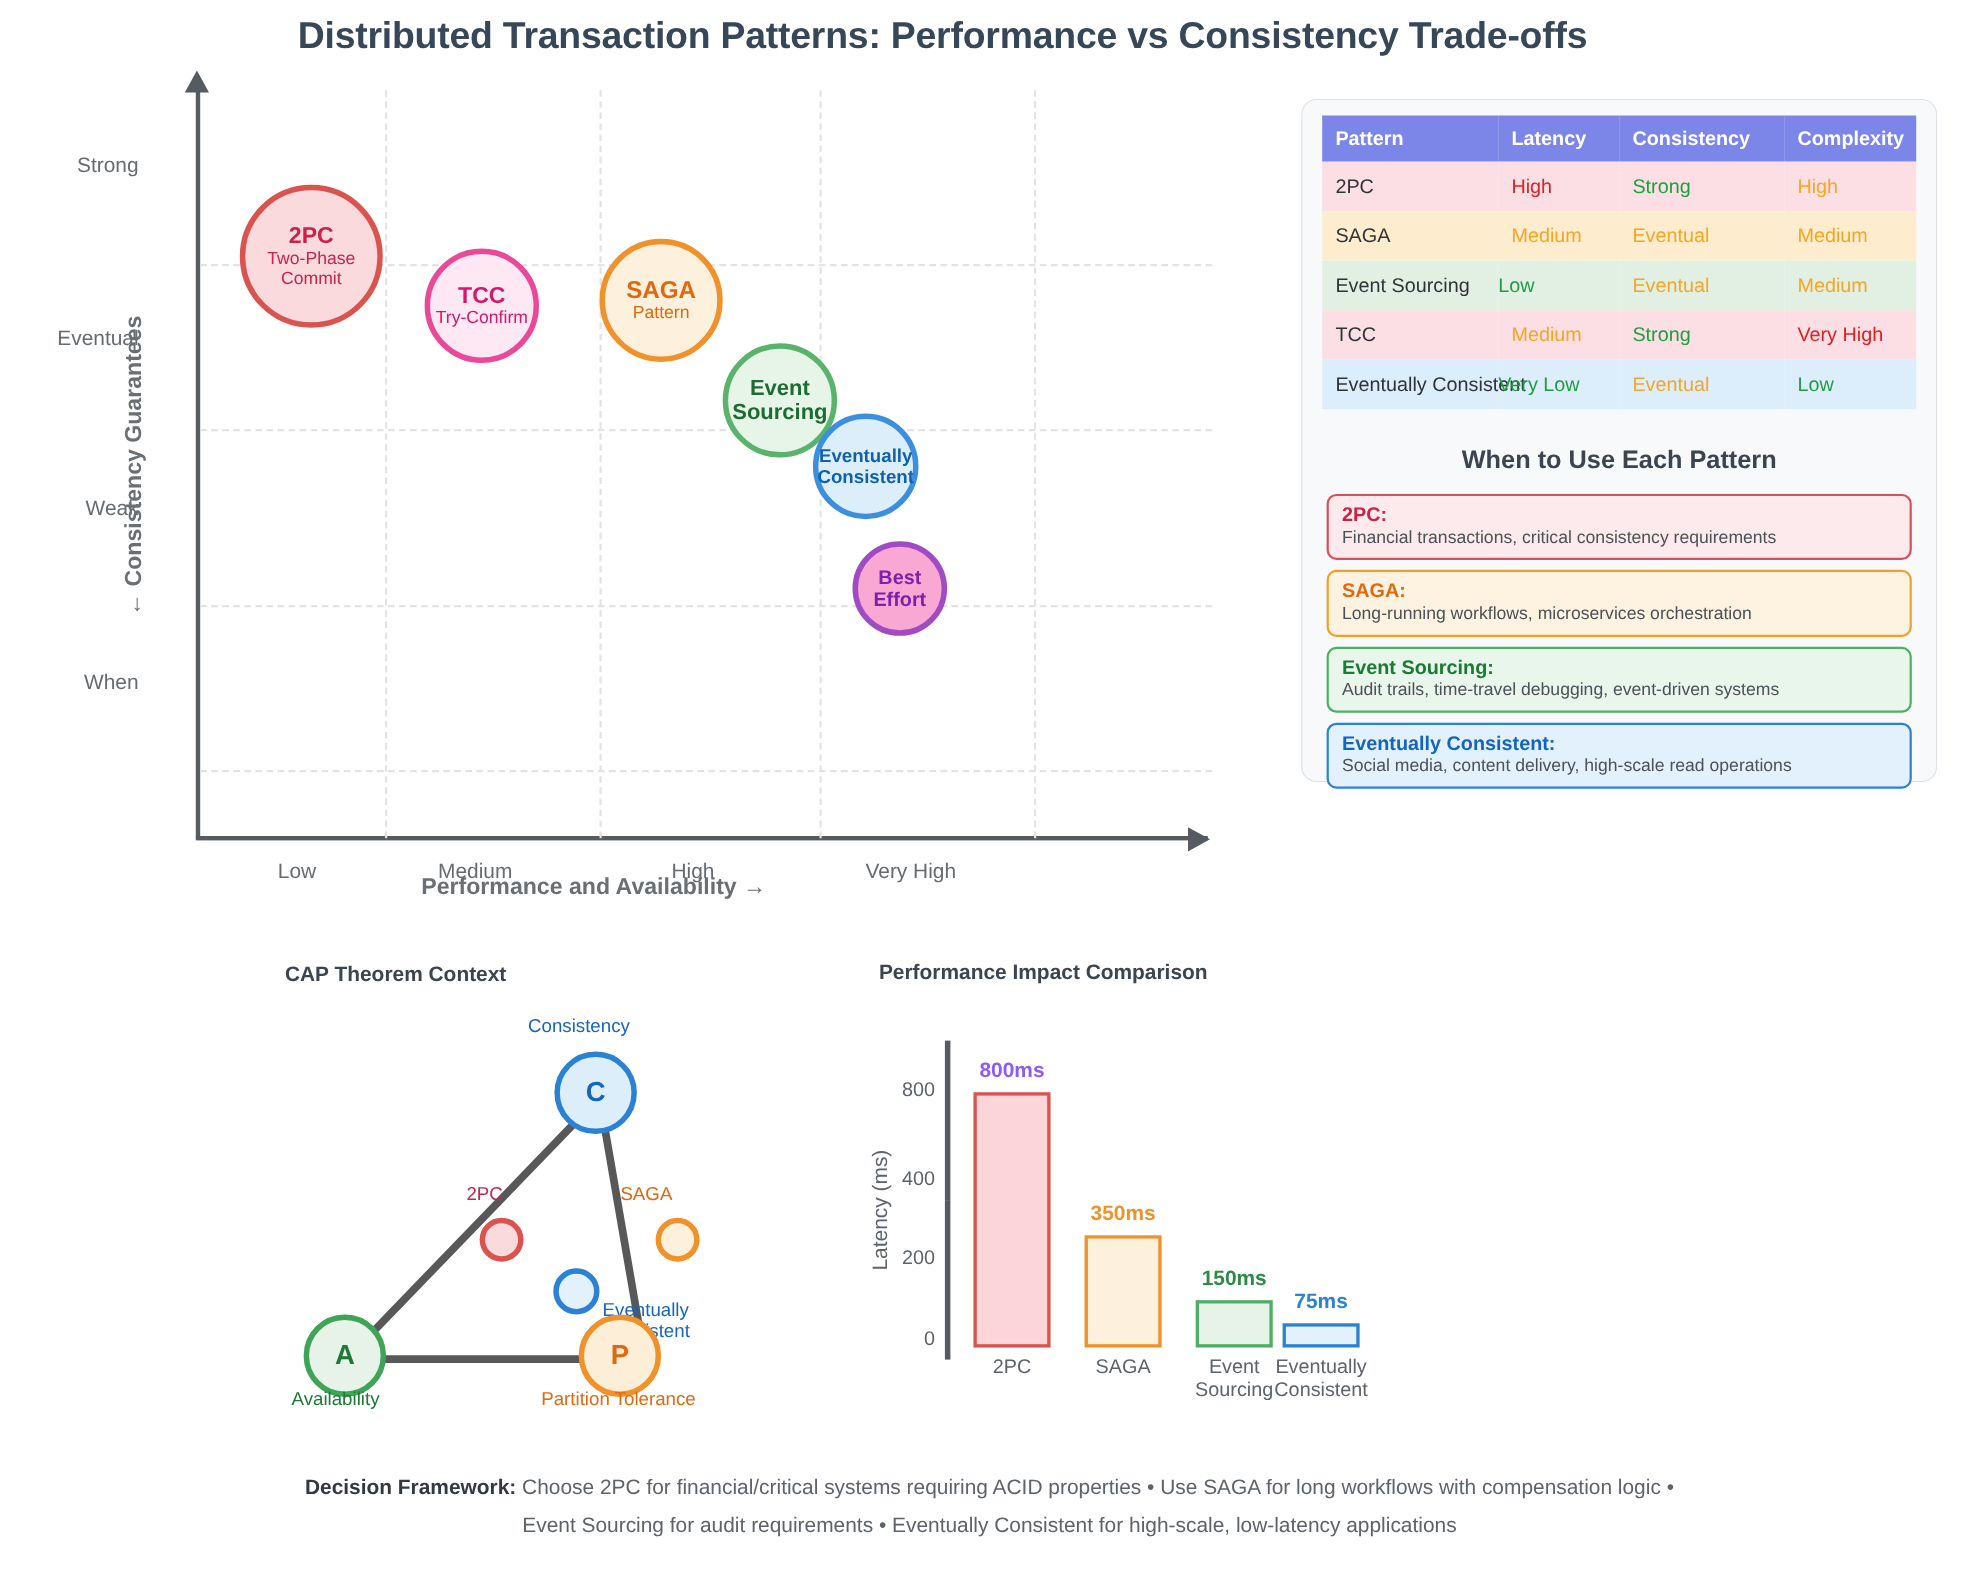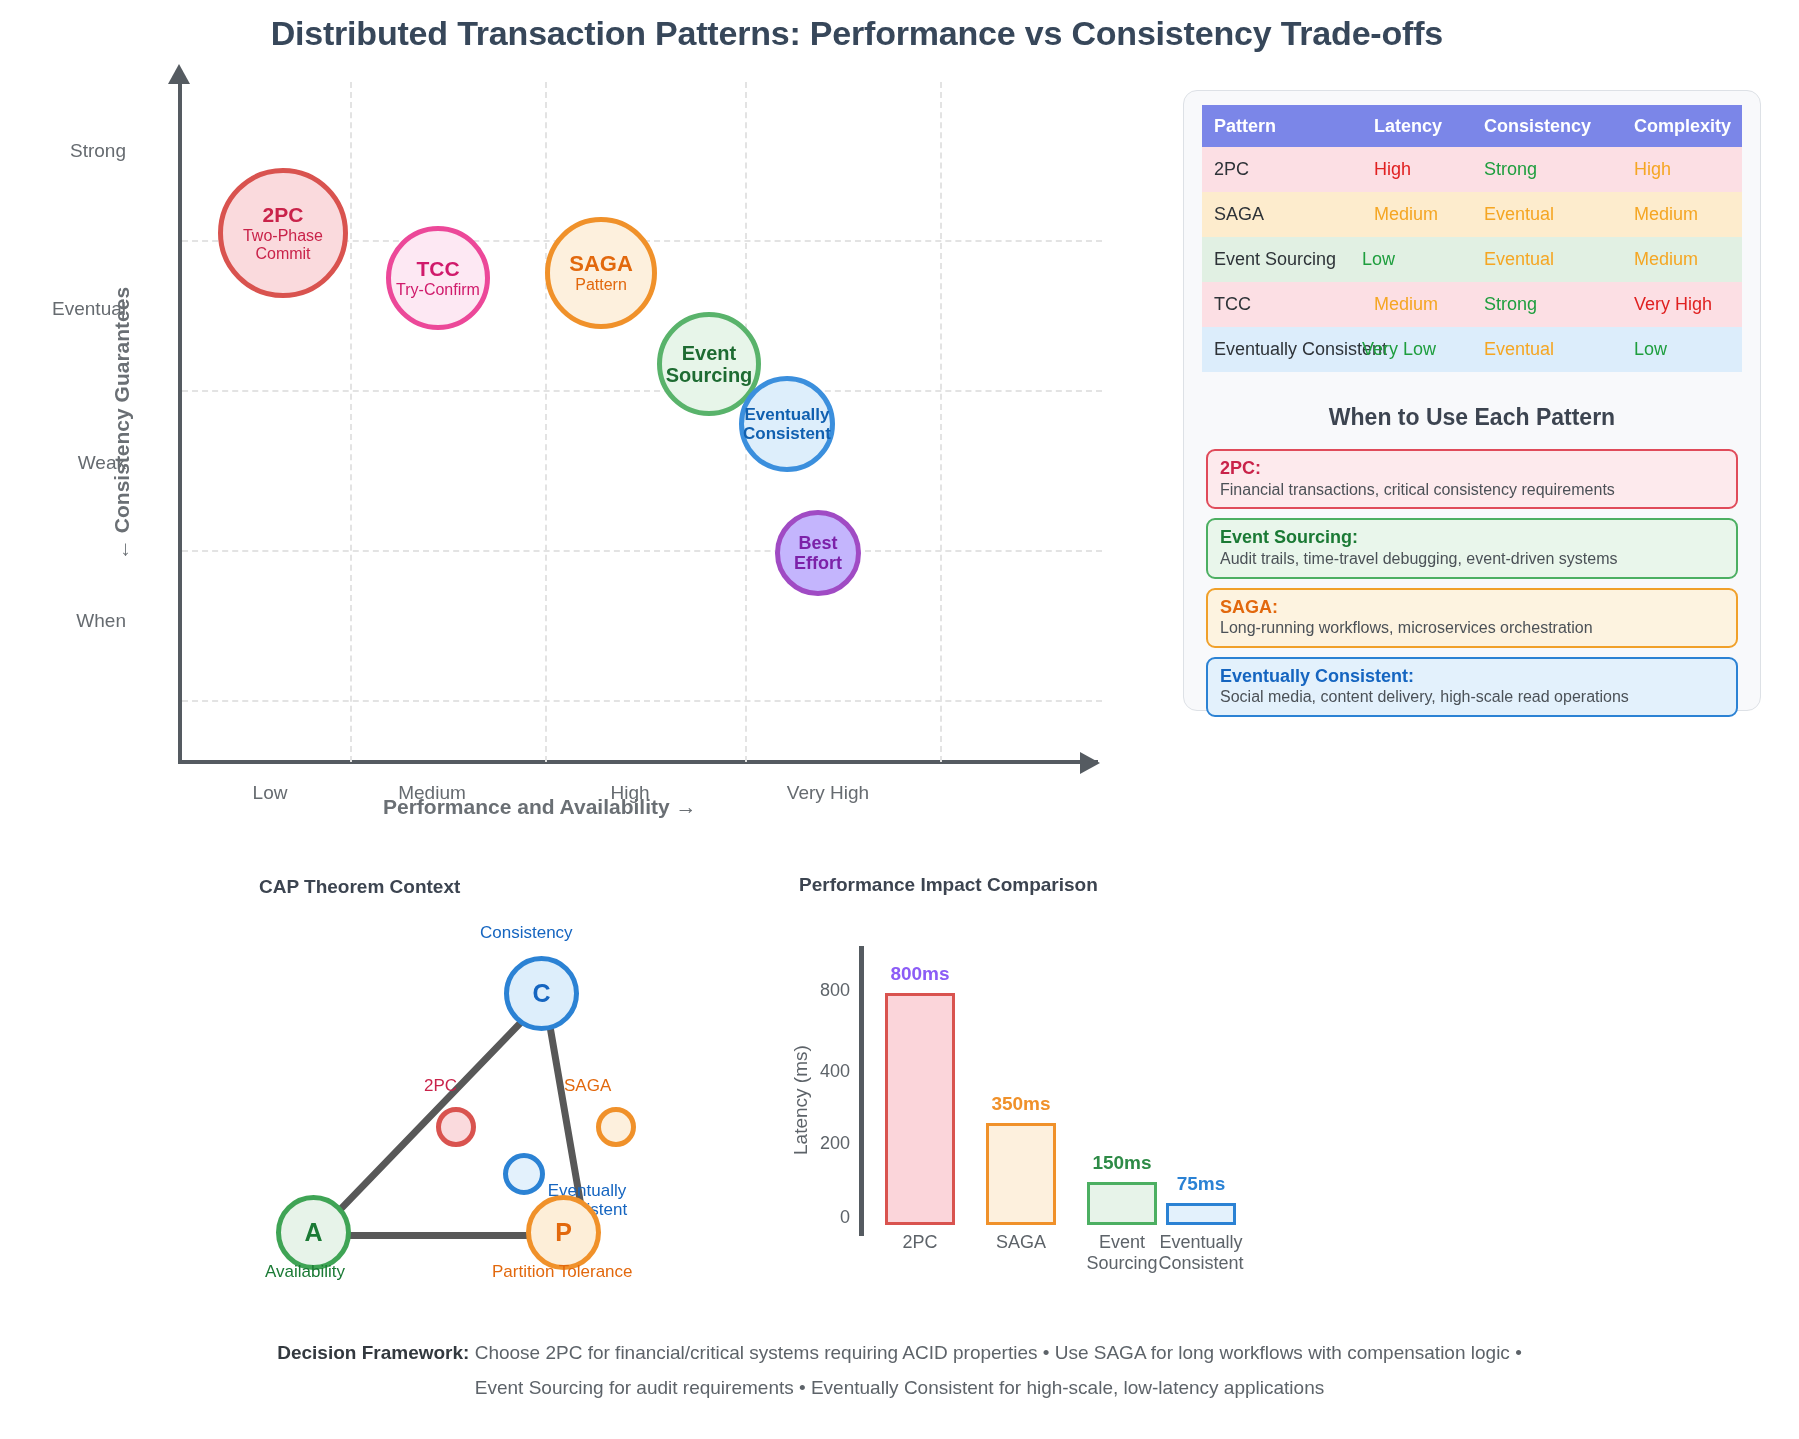--- a/index.html
+++ b/index.html
@@ -148,21 +148,21 @@
   </div>
 
   <div class="bubble" style="left:657px; top:252px; width:104px; height:104px; background:#e7f5e9; border:5px solid #59b36b;">
     <span class="bub-name" style="font-size:20px; color:#1e6b32; width:92px;">Event Sourcing</span>
   </div>
 
   <div class="bubble" style="left:739px; top:316px; width:96px; height:96px; background:#ddeefb; border:5px solid #3b8fdd;">
     <span class="bub-name" style="font-size:17px; color:#1060b0; width:92px;">Eventually Consistent</span>
   </div>
 
-  <div class="bubble" style="left:775px; top:450px; width:86px; height:86px; background:#c4b5fd; border:5px solid #a04bc4;align-items:center;">
+  <div class="bubble" style="left:775px; top:432px; width:86px; height:86px; background:#f9a8d4; border:5px solid #a04bc4;align-items:center;">
     <span class="bub-name" style="font-size:18px; color:#7c21a8; width:70px;">Best Effort</span>
   </div>
 </div>
 
 <div id="rightpanel">
 
   <table class="chars" style="margin:14px auto 0 auto;">
     <colgroup>
         <col style="width:160px">
         <col style="width:110px">
@@ -211,27 +211,27 @@
     </tbody>
   </table>
 
   <div class="panel-h" style="margin-top:32px;">When to Use Each Pattern</div>
 
   <div style="margin:18px 22px 0 22px;">
     <div class="wcard" style="border-color:#e04b5a; background:#fdeaed;">
       <span class="wt" style="color:#c9234a;">2PC:</span>
       <span class="wd">Financial transactions, critical consistency requirements</span>
     </div>
+    <div class="wcard" style="border-color:#f0a02a; background:#fdf3e0;">
+      <span class="wt" style="color:#e2680d;">SAGA:</span>
+      <span class="wd">Long-running workflows, microservices orchestration</span>
+    </div>
     <div class="wcard" style="border-color:#4caf62; background:#e9f6eb;">
       <span class="wt" style="color:#1b7a35;">Event Sourcing:</span>
       <span class="wd">Audit trails, time-travel debugging, event-driven systems</span>
-    </div>
-    <div class="wcard" style="border-color:#f0a02a; background:#fdf3e0;">
-      <span class="wt" style="color:#e2680d;">SAGA:</span>
-      <span class="wd">Long-running workflows, microservices orchestration</span>
     </div>
     <div class="wcard" style="border-color:#2b82d4; background:#e3f1fc;">
       <span class="wt" style="color:#1565c0;">Eventually Consistent:</span>
       <span class="wd">Social media, content delivery, high-scale read operations</span>
     </div>
   </div>
 </div>
 
 <div id="cap">
   <div class="sec-title" style="left:199px; top:-4px;">CAP Theorem Context</div>

